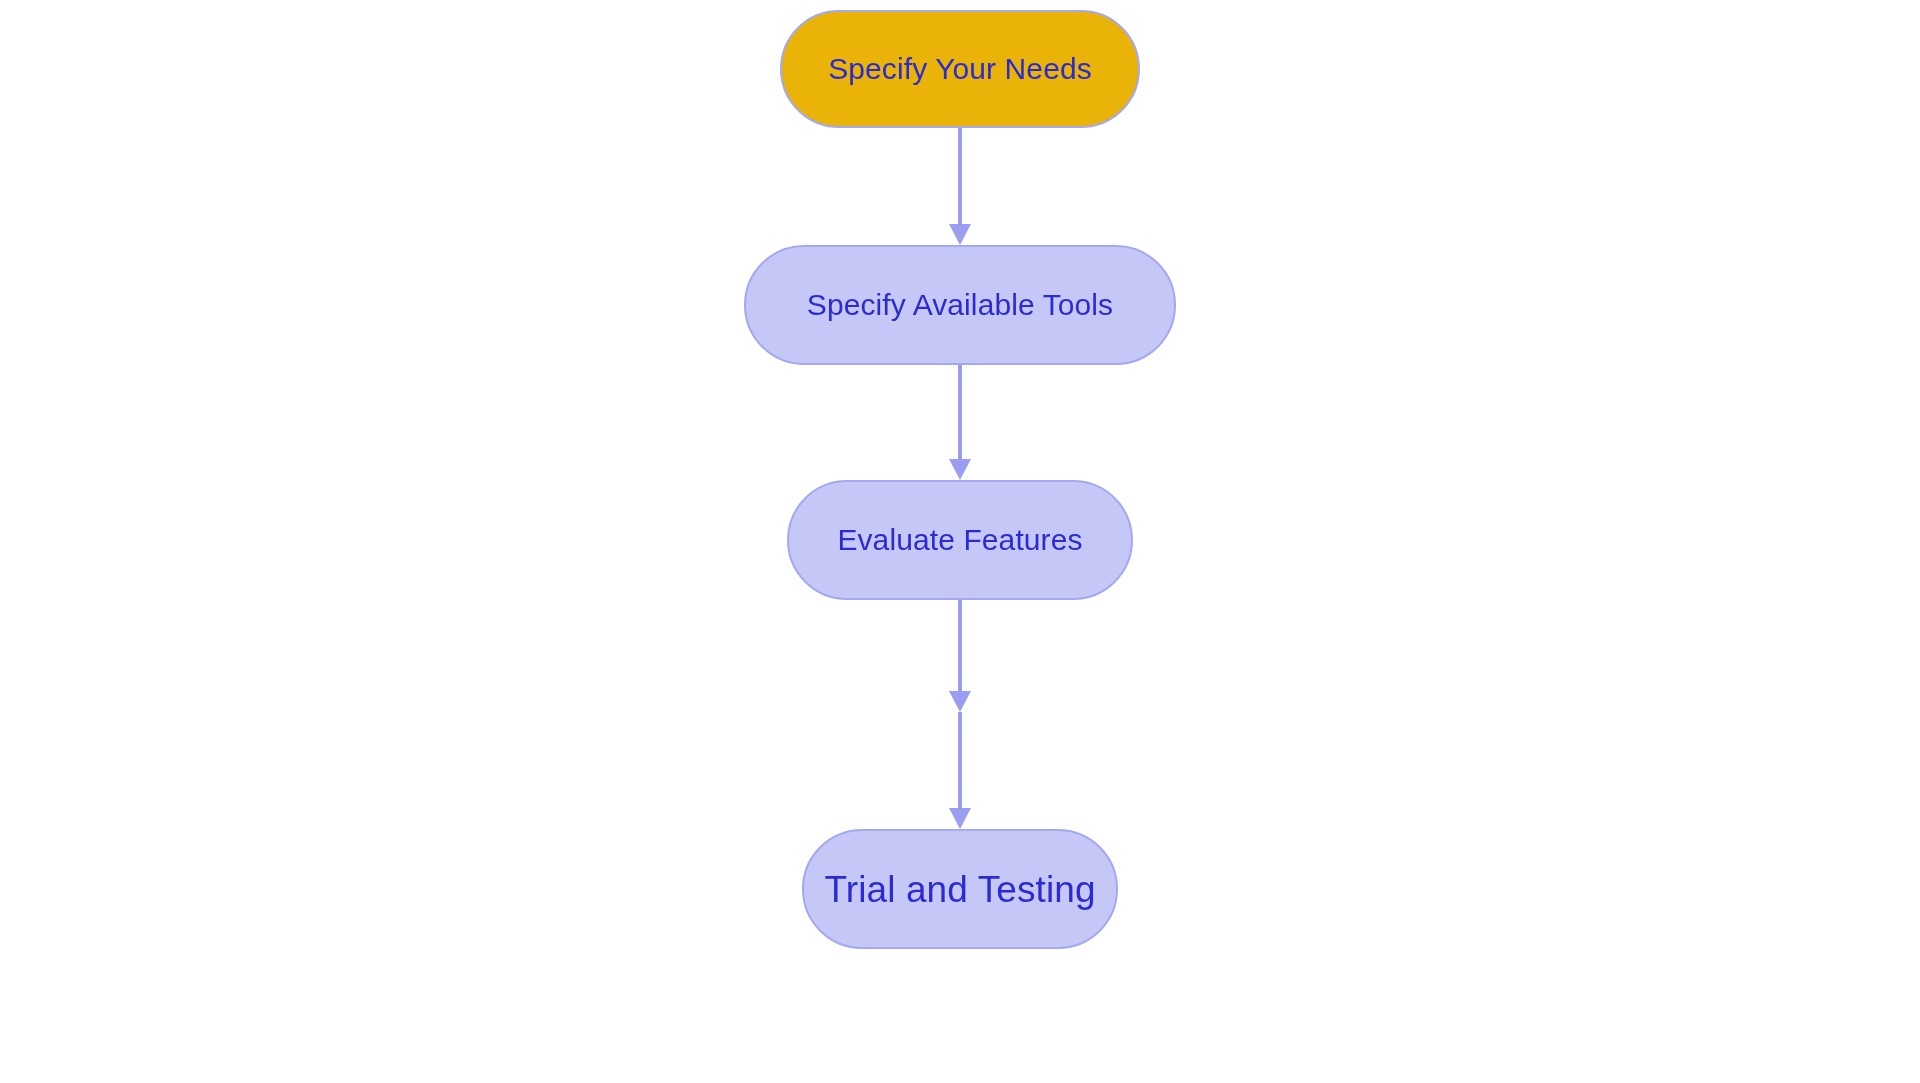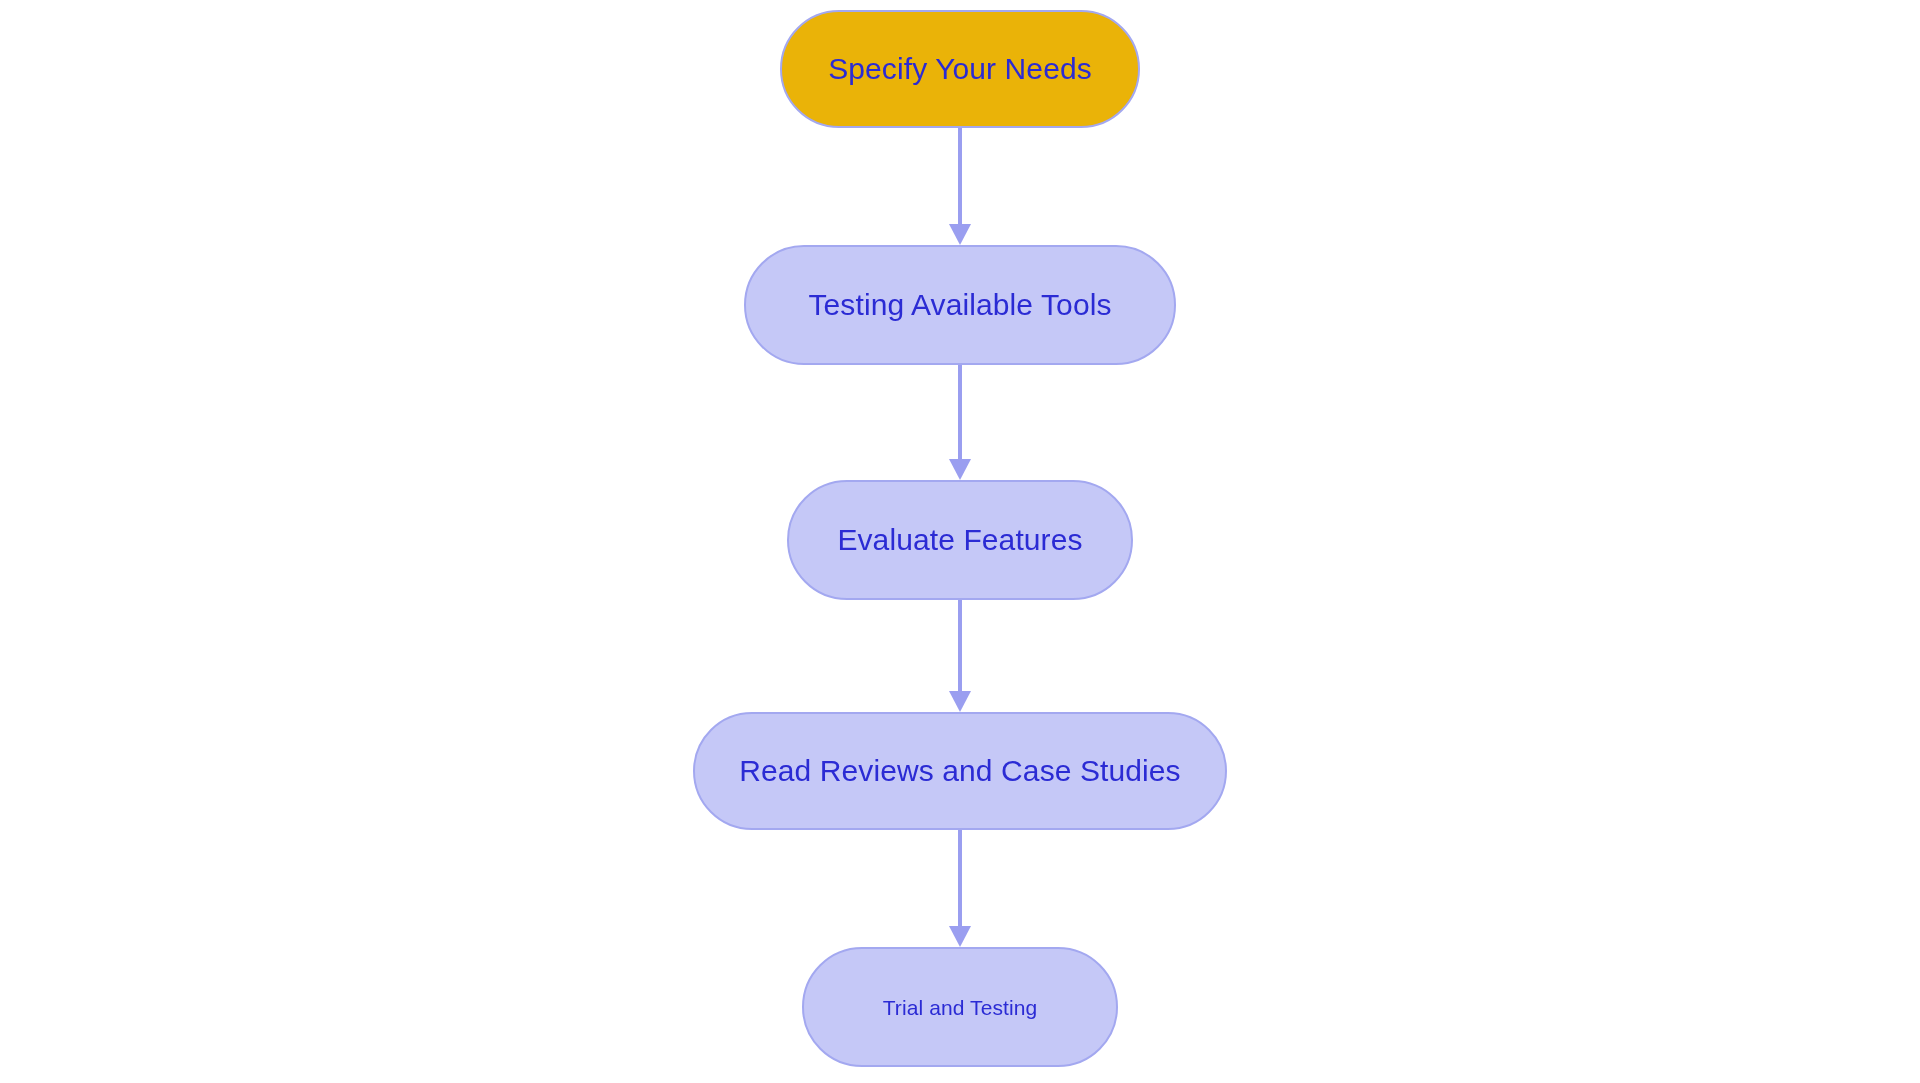--- a/index.html
+++ b/index.html
@@ -73,37 +73,34 @@
 <div id="canvas">
   <div class="flow-column" id="flow-column" style="padding-top: 10px;">
       <div class="node" style="width: 360px; height: 118px; background: #eab308; border-color: rgb(163, 168, 240);">
         <span class="node-label" style="color: rgb(43, 43, 212); font-size: 30px;">Specify Your Needs</span>
       </div>
       <div class="connector" style="height: 117px;">
         <div class="connector-line" style="background: rgb(154, 158, 240);"></div>
         <div class="connector-head" style="border-top-color: rgb(154, 158, 240);"></div>
       </div>
       <div class="node" style="width: 432px; height: 120px; background: rgb(197, 200, 247); border-color: rgb(163, 168, 240);">
-        <span class="node-label" style="color: rgb(43, 43, 212); font-size: 30px;">Testing Available Tools</span>
+        <span class="node-label" style="color: rgb(43, 43, 212); font-size: 30px;">Specify Available Tools</span>
       </div>
       <div class="connector" style="height: 115px;">
         <div class="connector-line" style="background: rgb(154, 158, 240);"></div>
         <div class="connector-head" style="border-top-color: rgb(154, 158, 240);"></div>
       </div>
       <div class="node" style="width: 346px; height: 120px; background: rgb(197, 200, 247); border-color: rgb(163, 168, 240);">
         <span class="node-label" style="color: rgb(43, 43, 212); font-size: 30px;">Evaluate Features</span>
       </div>
       <div class="connector" style="height: 112px;">
         <div class="connector-line" style="background: rgb(154, 158, 240);"></div>
         <div class="connector-head" style="border-top-color: rgb(154, 158, 240);"></div>
       </div>
-      <div class="node" style="width: 534px; height: 118px; background: rgb(197, 200, 247); border-color: rgb(163, 168, 240);">
-        <span class="node-label" style="color: rgb(43, 43, 212); font-size: 30px;">Read Reviews and Case Studies</span>
-      </div>
       <div class="connector" style="height: 117px;">
         <div class="connector-line" style="background: rgb(154, 158, 240);"></div>
         <div class="connector-head" style="border-top-color: rgb(154, 158, 240);"></div>
       </div>
       <div class="node" style="width: 316px; height: 120px; background: rgb(197, 200, 247); border-color: rgb(163, 168, 240);">
-        <span class="node-label" style="color: rgb(43, 43, 212); font-size: 21px;">Trial and Testing</span>
+        <span class="node-label" style="color: rgb(43, 43, 212); font-size: 37px;">Trial and Testing</span>
       </div>
     </div>
 </div>
 
 </body></html>

